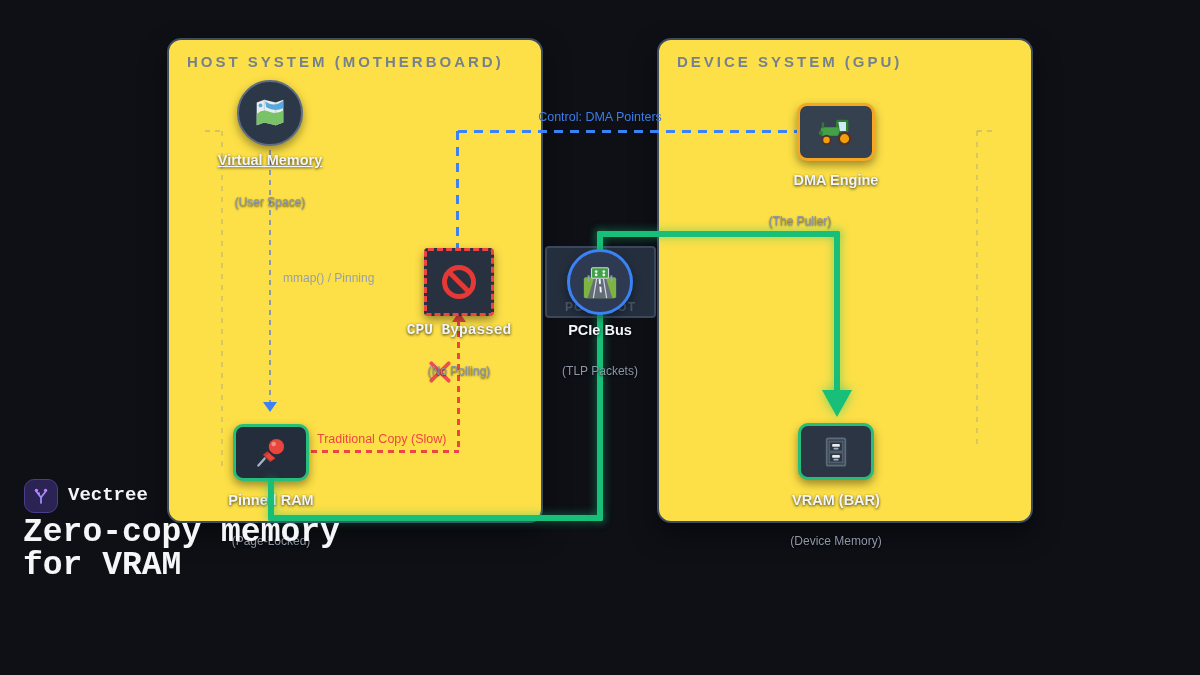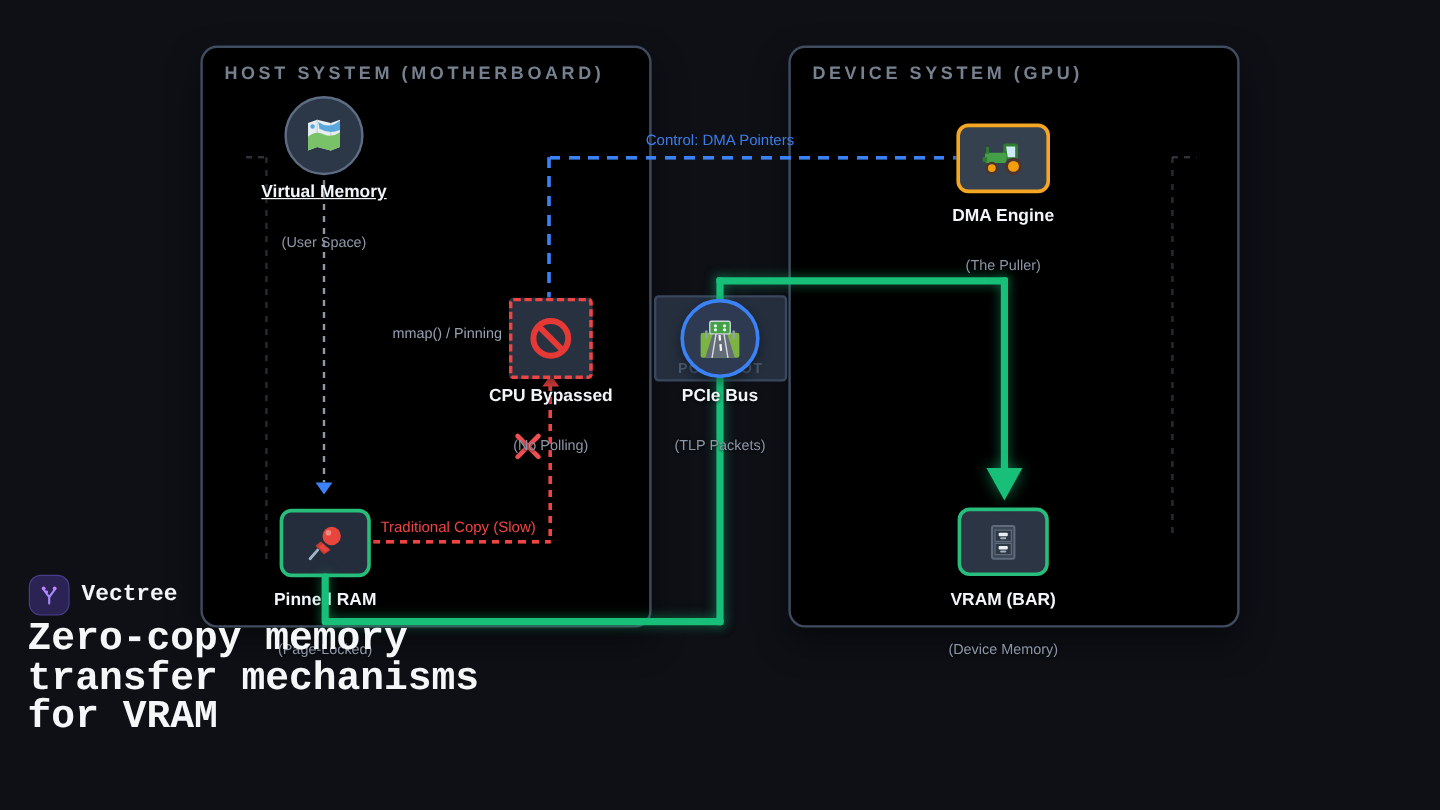--- a/index.html
+++ b/index.html
@@ -2,21 +2,21 @@
 <html><head>
 <meta charset="utf-8">
 <style>
   html,body{margin:0;padding:0;background:#0e1016;}
   *{box-sizing:border-box;}
   .stage{position:relative;width:1200px;height:675px;background:#0e1016;overflow:hidden;
          font-family:"Liberation Sans","DejaVu Sans",sans-serif;}
   .abs{position:absolute;}
 
   
-  .panel{position:absolute;width:376px;height:485px;top:38px;background:#000000;
+  .panel{position:absolute;width:376px;height:485px;top:38px;background:#fde047;
          border:2.5px solid #3f4c60;border-radius:14px;box-shadow:0 12px 28px rgba(0,0,0,.45);z-index:1;}
   .panel-title{position:absolute;left:18px;top:13px;font-size:15px;font-weight:bold;
                letter-spacing:3px;color:#76818f;white-space:nowrap;}
 
   
   .node-circle{position:absolute;width:66px;height:66px;border-radius:50%;background:#2c3848;
                border:2.5px solid #5d6d84;display:flex;align-items:center;justify-content:center;z-index:10;
                box-shadow:0 4px 10px rgba(0,0,0,.4);}
   .node-box{position:absolute;display:flex;align-items:center;justify-content:center;z-index:10;
             box-shadow:0 4px 10px rgba(0,0,0,.4);}
@@ -75,21 +75,21 @@
   <div class="seg" style="left:221px;top:131px;width:2px;height:340px;background:repeating-linear-gradient(180deg,rgba(130,142,160,.3) 0 5px,transparent 5px 11px);"></div>
   <div class="seg" style="left:977px;top:130px;width:20px;height:2px;background:repeating-linear-gradient(90deg,rgba(130,142,160,.35) 0 5px,transparent 5px 10px);"></div>
   <div class="seg" style="left:976px;top:131px;width:2px;height:315px;background:repeating-linear-gradient(180deg,rgba(130,142,160,.3) 0 5px,transparent 5px 11px);"></div>
 
   <div class="seg" style="left:458px;top:130px;width:339px;height:3px;background:repeating-linear-gradient(90deg,#3b82f6 0 9px,transparent 9px 16px);"></div>
   <div class="seg" style="left:456px;top:131px;width:3px;height:117px;background:repeating-linear-gradient(180deg,#3b82f6 0 9px,transparent 9px 16px);"></div>
   <div class="edge-label" style="left:488px;top:110px;width:224px;text-align:center;font-size:12.5px;color:#3d7ce8;">Control: DMA Pointers</div>
 
   <div class="seg" style="left:269px;top:150px;width:2px;height:252px;background:repeating-linear-gradient(180deg,#8e99a9 0 5px,transparent 5px 10px);"></div>
   <div class="b-arrow" style="left:263px;top:402px;"></div>
-  <div class="edge-label" style="left:283px;top:271px;font-size:12px;color:#96a0b0;margin-left:44px;">mmap() / Pinning</div>
+  <div class="edge-label" style="left:283px;top:271px;font-size:12px;color:#96a0b0;">mmap() / Pinning</div>
 
   <div class="seg" style="left:457px;top:320px;width:3px;height:132px;background:repeating-linear-gradient(180deg,#ef4444 0 6px,transparent 6px 11px);"></div>
   <div class="seg" style="left:311px;top:450px;width:148px;height:3px;background:repeating-linear-gradient(90deg,#ef4444 0 6px,transparent 6px 11px);"></div>
   <div class="r-arrow" style="left:452px;top:312px;"></div>
   <div class="edge-label" style="left:317px;top:432px;font-size:12.5px;color:#ef4444;">Traditional Copy (Slow)</div>
 
   <div class="abs" style="left:427px;top:359px;z-index:12;">
     <svg width="26" height="26" viewBox="0 0 24 24">
         <path d="M4 4 L20 20 M20 4 L4 20" stroke="#f04f52" stroke-width="3.6" stroke-linecap="round" fill="none"></path>
       </svg>
@@ -129,21 +129,21 @@
   </div>
   <div class="node-label" style="left:186px;top:492px;z-index:20;">Pinned RAM</div>
   <div class="node-sub" style="left:186px;top:507px;z-index:20;">(Page-Locked)</div>
 
   <div class="node-box" style="left:424px;top:248px;width:70px;height:68px;border:3px dashed #ef4444;border-radius:4px;background:#273140;">
     <svg width="40" height="40" viewBox="0 0 40 40">
       <circle cx="20" cy="20" r="14.5" fill="none" stroke="#e53935" stroke-width="5"></circle>
       <line x1="10" y1="10" x2="30" y2="30" stroke="#e53935" stroke-width="5"></line>
     </svg>
   </div>
-  <div class="node-label" style="left:374px;top:322px;">CPU Bypassed</div>
+  <div class="node-label" style="left:374px;top:322px;font-family:Liberation Mono, monospace;">CPU Bypassed</div>
   <div class="node-sub" style="left:374px;top:337px;">(No Polling)</div>
 
   <div class="node-circle" style="left:567px;top:249px;border:3px solid #3b82f6;background:#2d3a52;z-index:40;">
     <svg width="38" height="38" viewBox="0 0 40 40">
       <rect x="3" y="15" width="34" height="22" rx="2" fill="#7cb342"></rect>
       <path d="M14 15 L26 15 L33 37 L7 37 Z" fill="#646d77"></path>
       <path d="M19.6 17 L20 22 M20.4 25 L20.9 31" stroke="#f2f5f7" stroke-width="2"></path>
       <path d="M16.5 16 L13 37 M23.5 16 L27 37" stroke="#d7dde2" stroke-width="1.2"></path>
       <line x1="8" y1="13" x2="8" y2="20" stroke="#90a4ae" stroke-width="2"></line>
       <line x1="32" y1="13" x2="32" y2="20" stroke="#90a4ae" stroke-width="2"></line>
@@ -164,21 +164,21 @@
       <rect x="5" y="15" width="19" height="9" rx="2" fill="#43a047"></rect>
       <rect x="6" y="10" width="2.5" height="6" fill="#2e7d32"></rect>
       <rect x="3" y="19" width="4" height="4" fill="#2e7d32"></rect>
       <circle cx="30" cy="27" r="7.5" fill="#4e342e"></circle>
         <circle cx="30" cy="27" r="4.8" fill="#f59e0b"></circle>
       <circle cx="11" cy="28.5" r="5.5" fill="#4e342e"></circle>
         <circle cx="11" cy="28.5" r="3.4" fill="#f59e0b"></circle>
     </svg>
   </div>
   <div class="node-label" style="left:751px;top:172px;">DMA Engine</div>
-  <div class="node-sub" style="left:751px;top:187px;">(The Puller)</div>
+  <div class="node-sub" style="left:715px;top:187px;">(The Puller)</div>
 
   <div class="node-box" style="left:798px;top:423px;width:76px;height:57px;border:3px solid #27bd7b;border-radius:10px;background:#2b3544;">
     <svg width="34" height="36" viewBox="0 0 40 40">
       <rect x="9" y="4" width="22" height="32" rx="2" fill="#3c4654" stroke="#5d6b7c" stroke-width="2"></rect>
       <rect x="12" y="8" width="16" height="11" fill="#2e3744" stroke="#5d6b7c" stroke-width="1.2"></rect>
       <rect x="12" y="21" width="16" height="11" fill="#2e3744" stroke="#5d6b7c" stroke-width="1.2"></rect>
       <rect x="15.5" y="10.5" width="9" height="3.4" rx="1" fill="#e8edf2"></rect>
       <rect x="17" y="15" width="6" height="2" rx="1" fill="#9fb0c0"></rect>
       <rect x="15.5" y="23.5" width="9" height="3.4" rx="1" fill="#e8edf2"></rect>
       <rect x="17" y="28" width="6" height="2" rx="1" fill="#9fb0c0"></rect>
@@ -193,18 +193,17 @@
       <line x1="17" y1="19" x2="17" y2="26" stroke="#a78bfa" stroke-width="2.3" stroke-linecap="round"></line>
       <circle cx="11" cy="9.5" r="2.1" fill="#c084fc"></circle>
       <circle cx="23" cy="9.5" r="2.1" fill="#c084fc"></circle>
       <circle cx="14.2" cy="13.5" r="1.5" fill="#c084fc"></circle>
     </svg>
   </div>
   <div class="brand-name">Vectree</div>
 
   <div class="big-title">
     <span style="display:block;">Zero-copy memory</span>
-    <span style="display:block;">transfer mechanisms</span>
     <span style="display:block;">for VRAM</span>
   </div>
 
 
 </div>
 
 </body></html>

